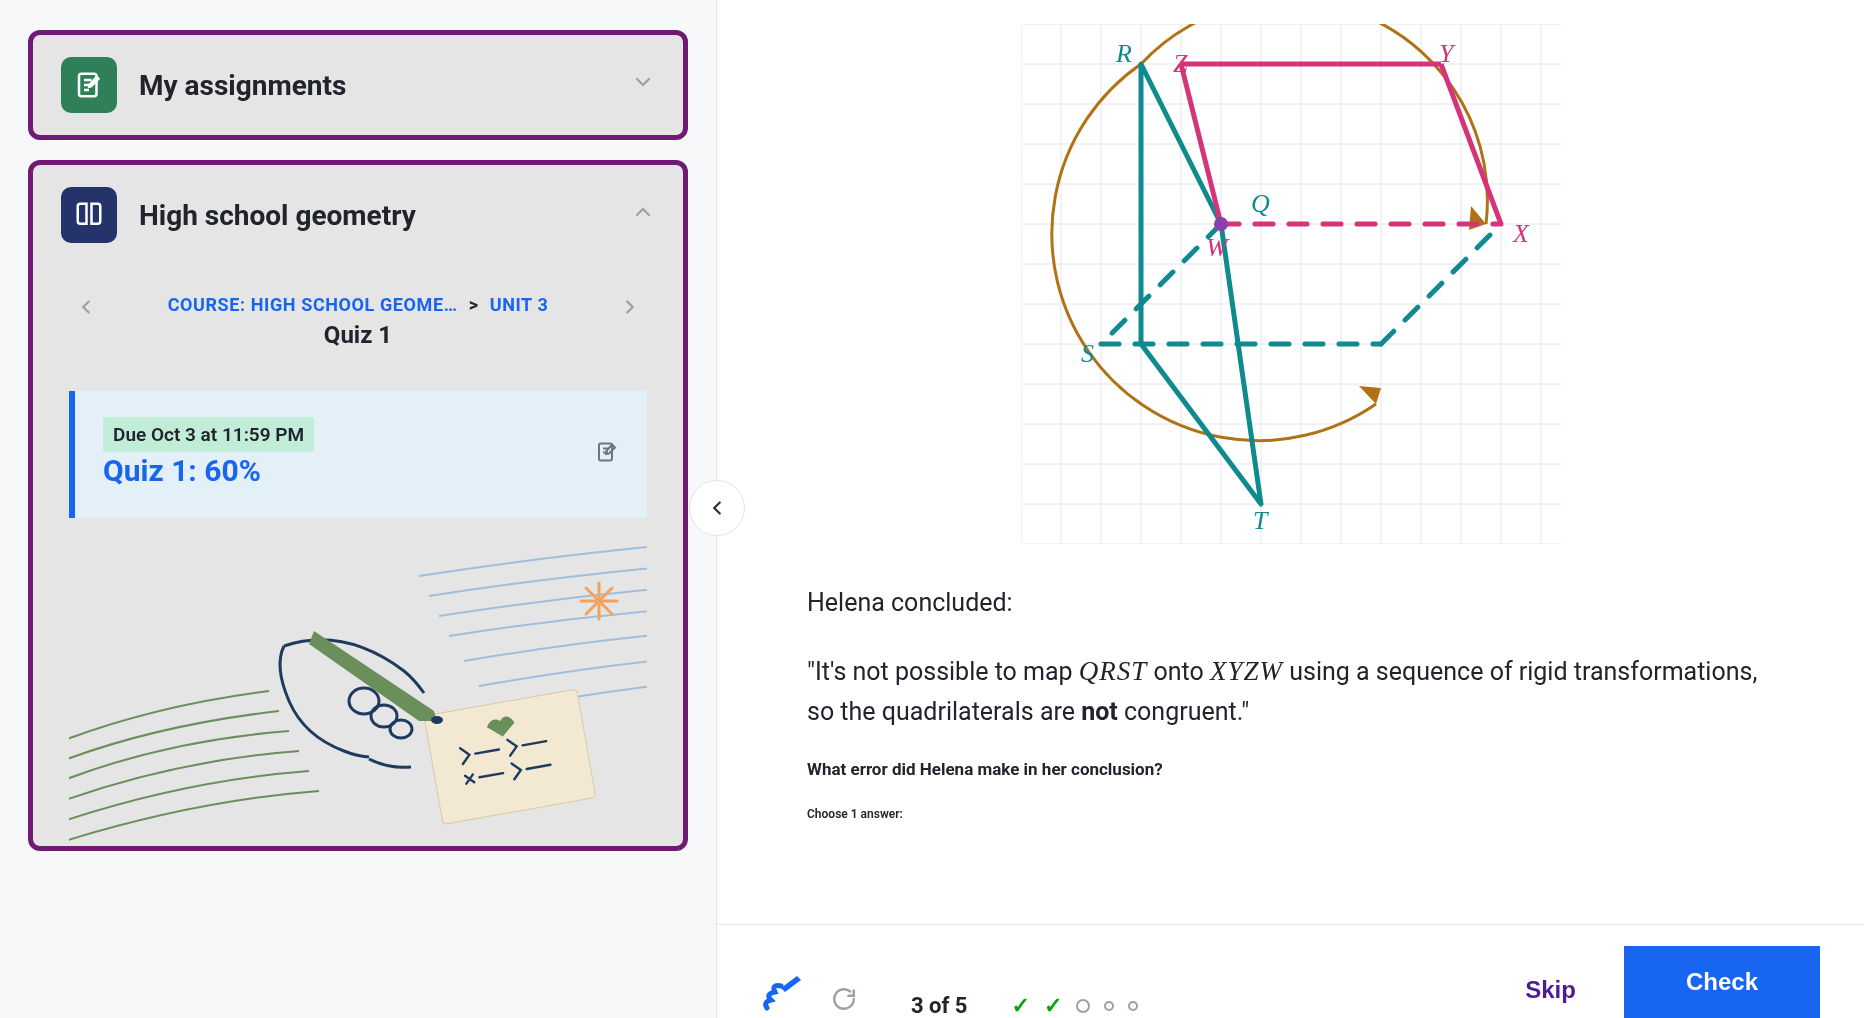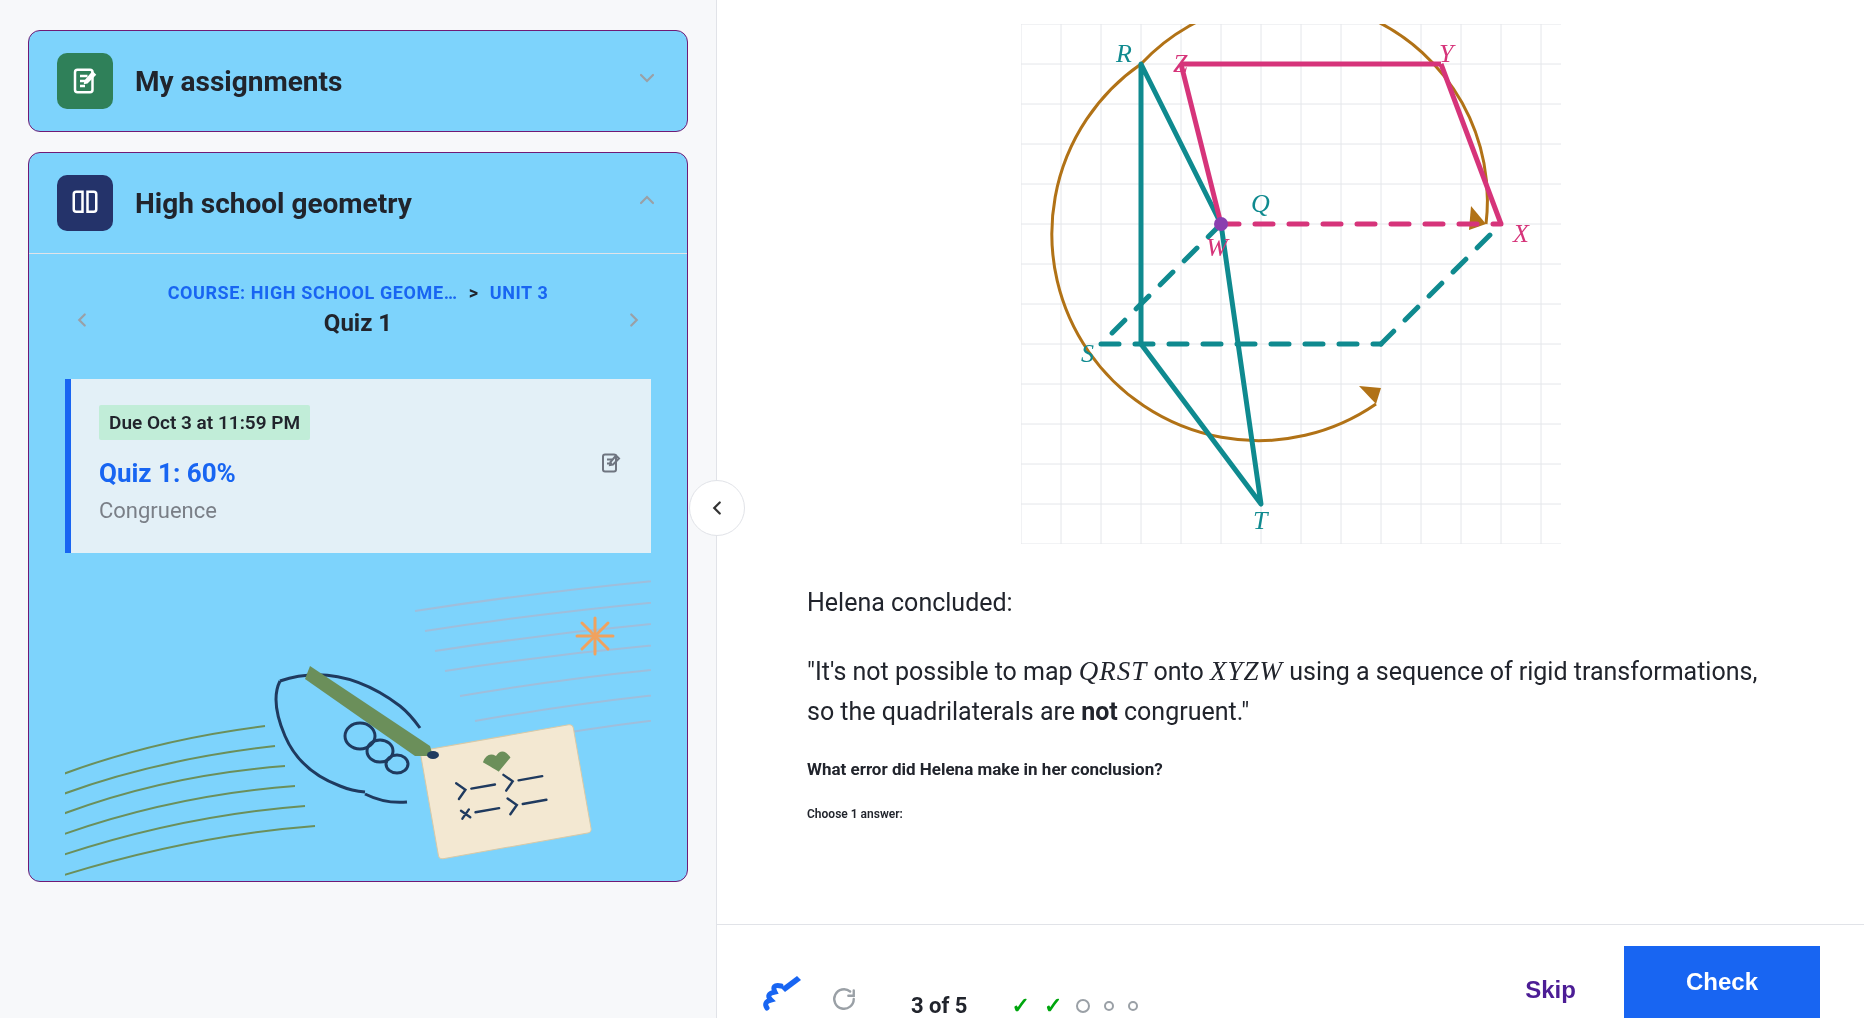--- a/index.html
+++ b/index.html
@@ -14,22 +14,22 @@
   .sidebar {
     width: 716px;
     height: 100%;
     padding: 30px 28px;
     display: flex;
     flex-direction: column;
     gap: 20px;
     position: relative;
   }
   .panel {
-    background: #7dd3fc;
-    border: 1px solid #701a75;
+    background: #e5e5e5;
+    border: 5px solid #701a75;
     border-radius: 12px;
     overflow: hidden;
   }
   .panel-header {
     display: flex;
     align-items: center;
     padding: 22px 28px;
     gap: 22px;
     cursor: pointer;
   }
@@ -54,21 +54,21 @@
     color: #9aa0a6;
     font-size: 24px;
   }
   .course-body {
     border-top: 1px solid #e1e3e8;
     padding: 28px 36px 0 36px;
     position: relative;
   }
   .breadcrumb-row {
     display: flex;
-    align-items: flex-end;
+    align-items: flex-start;
     gap: 16px;
   }
   .nav-arrow {
     color: #9aa0a6;
     font-size: 26px;
     cursor: pointer;
     padding: 0 6px;
   }
   .breadcrumb-center {
     flex: 1;
@@ -97,23 +97,23 @@
     display: inline-block;
     background: #c1edd8;
     color: #21242c;
     font-size: 19px;
     font-weight: 600;
     padding: 6px 10px;
     border-radius: 2px;
   }
   .quiz-title {
     color: #1865f2;
-    font-size: 26px;
-    font-weight: 700;
-    margin-top: 18px;
+    font-size: 30px;
+    font-weight: 700;
+    margin-top: 1px;
   }
   .quiz-topic {
     color: #7a7f87;
     font-size: 22px;
     margin-top: 10px;
   }
   .quiz-action-icon {
     position: absolute;
     right: 28px;
     top: 50%;
@@ -300,21 +300,20 @@
         <div class="nav-arrow">
           <svg width="22" height="22" viewBox="0 0 24 24" fill="none" stroke="currentColor" stroke-width="2.4" stroke-linecap="round">
               <path d="M9 6l6 6-6 6"></path>
             </svg>
         </div>
       </div>
 
       <div class="quiz-card">
         <span class="due-badge">Due Oct 3 at 11:59 PM</span>
         <div class="quiz-title">Quiz 1: 60%</div>
-        <div class="quiz-topic">Congruence</div>
         <div class="quiz-action-icon">
           <svg viewBox="0 0 24 24" width="24" height="24" fill="none" stroke="currentColor" stroke-width="2">
             <rect x="4" y="3" width="13" height="17" rx="2"></rect>
             <path d="M8 8h5M8 12h5"></path>
             <path d="M17 4l3 3-6 6-3 .5.5-3L17 4z"></path>
           </svg>
         </div>
       </div>
 
       <div class="decoration-area">

